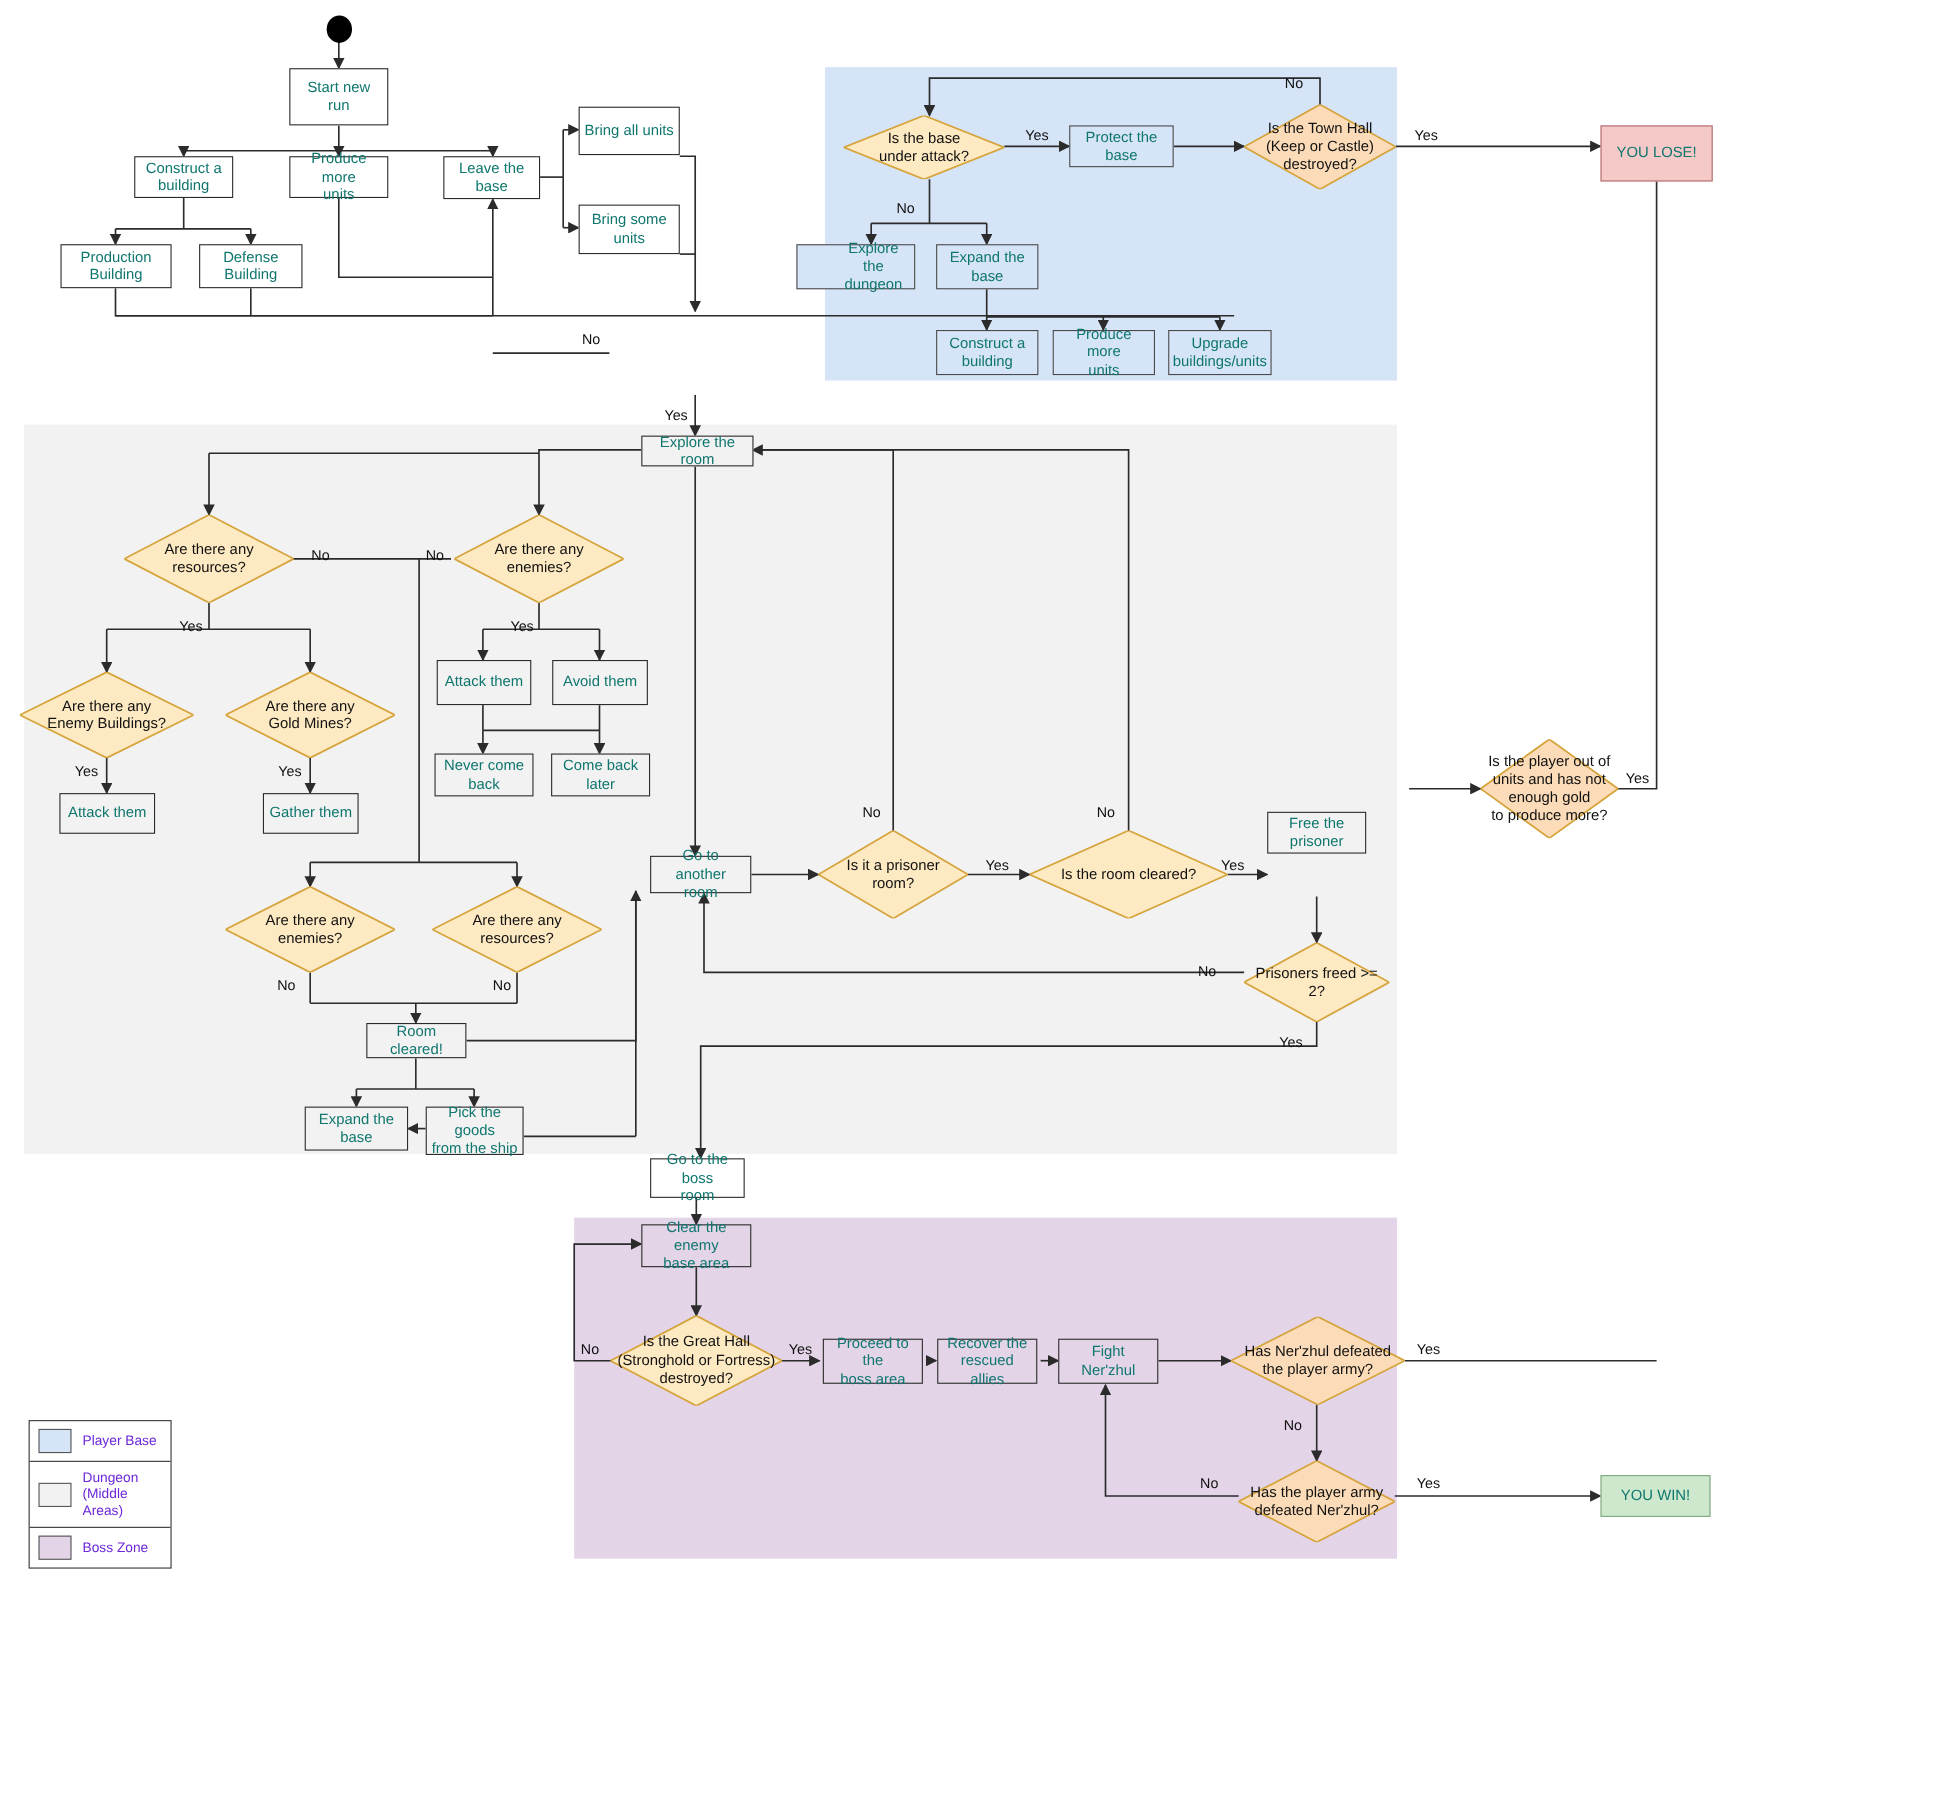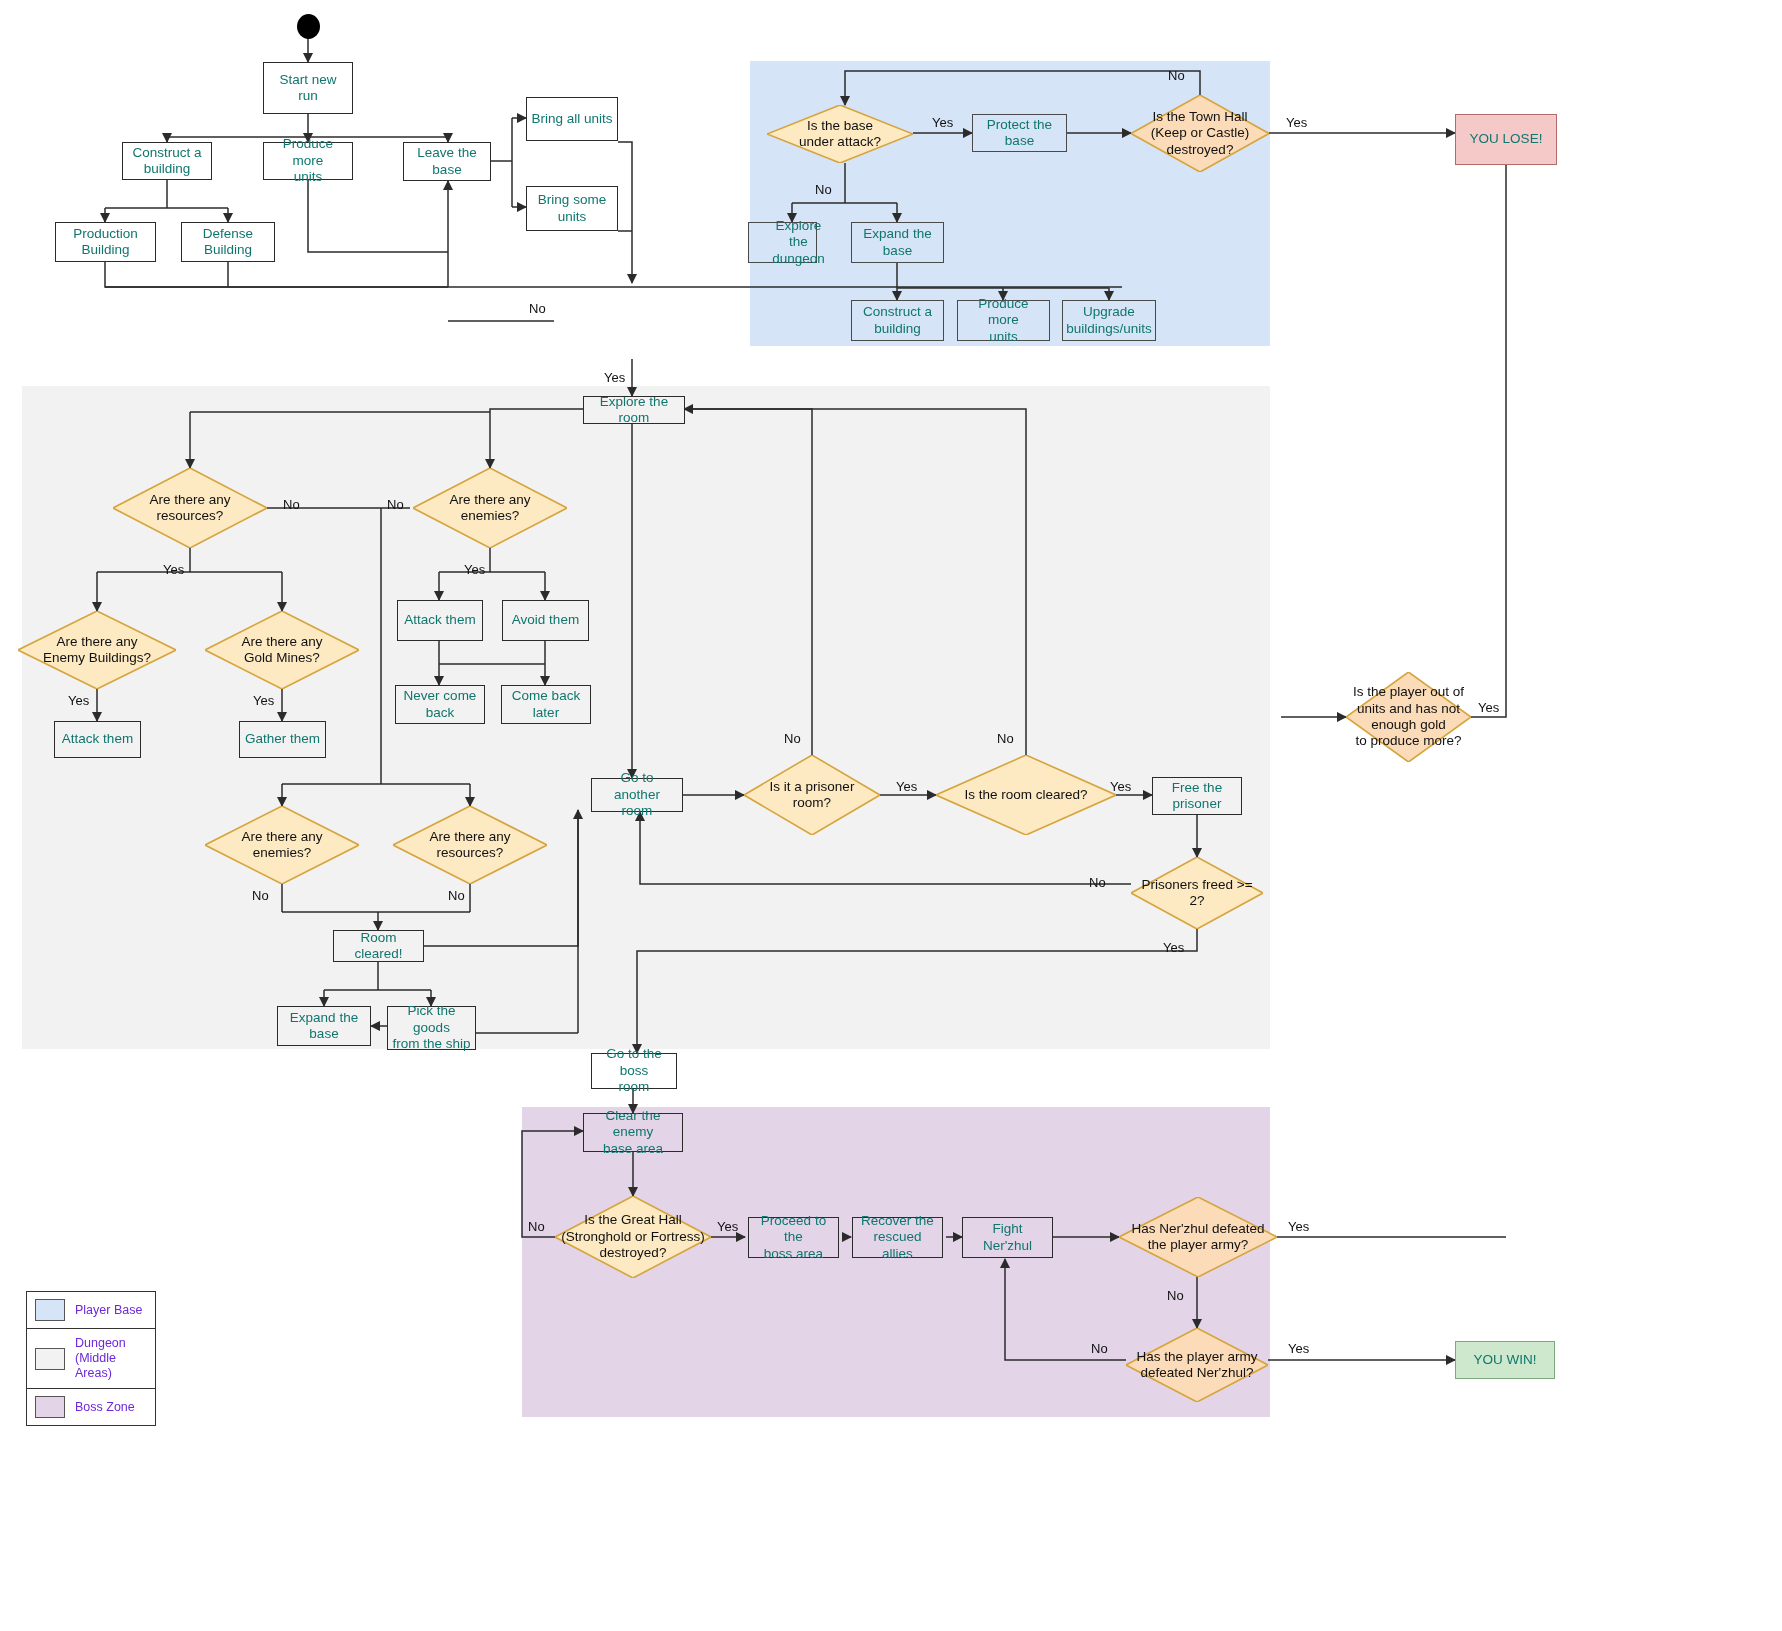--- a/index.html
+++ b/index.html
@@ -262,21 +262,21 @@
       <span>Protect the base</span>
     </div>
 
   <div class="dia" style="left:1131px;top:95px;width:138px;height:77px;">
     <svg viewBox="0 0 138 77" preserveAspectRatio="none">
         <polygon points="69,0 138,38.5 69,77 0,38.5" fill="#fcdcb8" stroke="#d6a43c" stroke-width="1.6"></polygon>
       </svg>
     <div class="dtxt">Is the Town Hall<br>(Keep or Castle)<br>destroyed?</div>
   </div>
 
-  <div class="node proc-blue" style="left:748px;top:222px;width:69px;height:41px;padding-left:36px;">
+  <div class="node proc-blue" style="left:724px;top:222px;width:108px;height:41px;padding-left:36px;">
       <span>Explore the<br>dungeon</span>
     </div>
 
   <div class="node proc-blue" style="left:851px;top:222px;width:93px;height:41px;">
       <span>Expand the base</span>
     </div>
 
   <div class="node proc-blue" style="left:851px;top:300px;width:93px;height:41px;">
       <span>Construct a<br>building</span>
     </div>
@@ -386,21 +386,21 @@
     <div class="dtxt">Is it a prisoner room?</div>
   </div>
 
   <div class="dia" style="left:936px;top:755px;width:180px;height:80px;">
     <svg viewBox="0 0 180 80" preserveAspectRatio="none">
         <polygon points="90,0 180,40 90,80 0,40" fill="#fde9c2" stroke="#d6a43c" stroke-width="1.6"></polygon>
       </svg>
     <div class="dtxt">Is the room cleared?</div>
   </div>
 
-  <div class="node proc-grey" style="left:1152px;top:777px;width:90px;height:38px;">
+  <div class="node proc-grey" style="left:1152px;top:738px;width:90px;height:38px;">
       <span>Free the prisoner</span>
     </div>
 
   <div class="dia" style="left:1131px;top:857px;width:132px;height:72px;">
     <svg viewBox="0 0 132 72" preserveAspectRatio="none">
         <polygon points="66,0 132,36 66,72 0,36" fill="#fde9c2" stroke="#d6a43c" stroke-width="1.6"></polygon>
       </svg>
     <div class="dtxt">Prisoners freed &gt;= 2?</div>
   </div>
 

